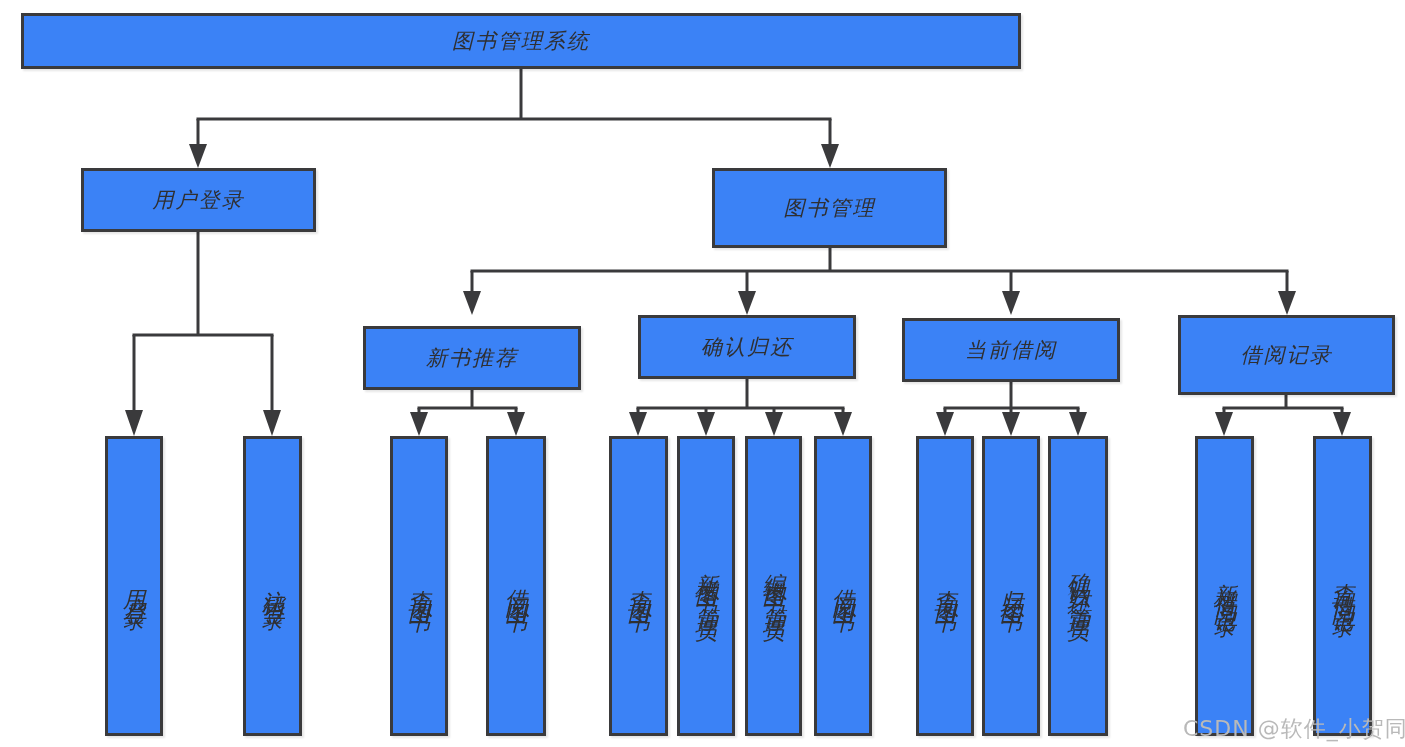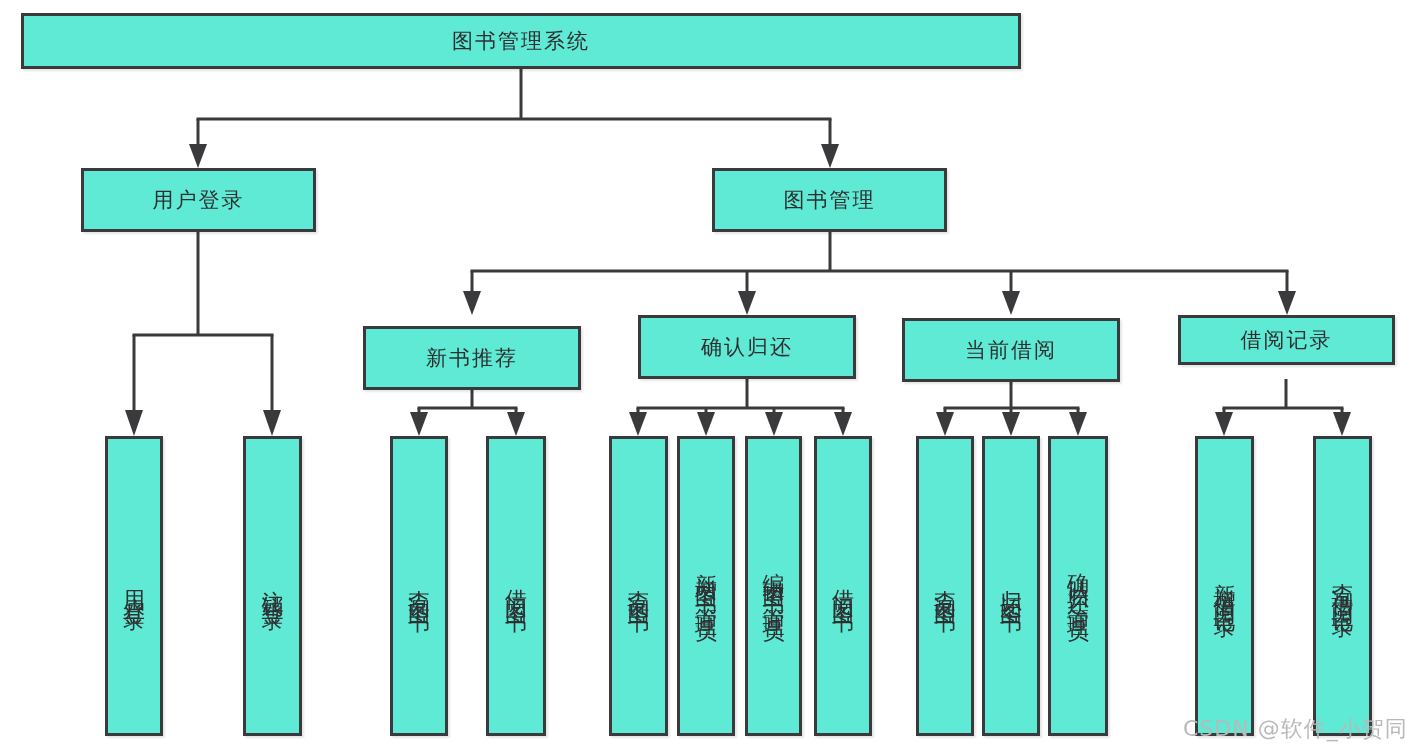--- a/index.html
+++ b/index.html
@@ -14,24 +14,25 @@
     position:relative;
     width:1405px;height:747px;
     background:var(--background);
     overflow:hidden;
   }
   .wires{position:absolute;left:0;top:0;width:1405px;height:747px;}
   .box{
     position:absolute;
     box-sizing:border-box;
     border:3px solid var(--line);
-    background:#5eead4;
+    background:#3b82f6;
     color:var(--text);
     display:flex;align-items:center;justify-content:center;
     box-shadow:2px 2px 2px rgba(0,0,0,0.10);
+    font-style:italic;
   }
   .hbox{
     font-size:21px;
     letter-spacing:2px;
     white-space:nowrap;
   }
   .vbox{
     writing-mode:vertical-rl;
     text-orientation:mixed;
     font-size:22px;
@@ -119,26 +120,26 @@
       <polygon points="1002,412 1020,412 1011,436"></polygon>
       <polygon points="1069,412 1087,412 1078,436"></polygon>
       <polygon points="1215,412 1233,412 1224,436"></polygon>
       <polygon points="1333,412 1351,412 1342,436"></polygon>
     </g>
   </svg>
 
   <div class="box hbox" style="left:21px;top:13px;width:1000px;height:56px">图书管理系统</div>
 
   <div class="box hbox" style="left:81px;top:168px;width:235px;height:64px">用户登录</div>
-  <div class="box hbox" style="left:712px;top:168px;width:235px;height:64px">图书管理</div>
+  <div class="box hbox" style="left:712px;top:168px;width:235px;height:80px">图书管理</div>
 
   <div class="box hbox" style="left:363px;top:326px;width:218px;height:64px">新书推荐</div>
   <div class="box hbox" style="left:638px;top:315px;width:218px;height:64px">确认归还</div>
   <div class="box hbox" style="left:902px;top:318px;width:218px;height:64px">当前借阅</div>
-  <div class="box hbox" style="left:1178px;top:315px;width:217px;height:50px">借阅记录</div>
+  <div class="box hbox" style="left:1178px;top:315px;width:217px;height:80px">借阅记录</div>
 
   <div class="box vbox" style="left:105px;top:436px;width:58px;height:300px">用户登录</div>
   <div class="box vbox" style="left:243px;top:436px;width:59px;height:300px">注销登录</div>
 
   <div class="box vbox" style="left:390px;top:436px;width:58px;height:300px">查询图书</div>
   <div class="box vbox" style="left:486px;top:436px;width:60px;height:300px">借阅图书</div>
 
   <div class="box vbox" style="left:609px;top:436px;width:59px;height:300px">查询图书</div>
   <div class="box vbox" style="left:677px;top:436px;width:58px;height:300px">新增图书（管理员）</div>
   <div class="box vbox" style="left:745px;top:436px;width:57px;height:300px">编辑图书（管理员）</div>

